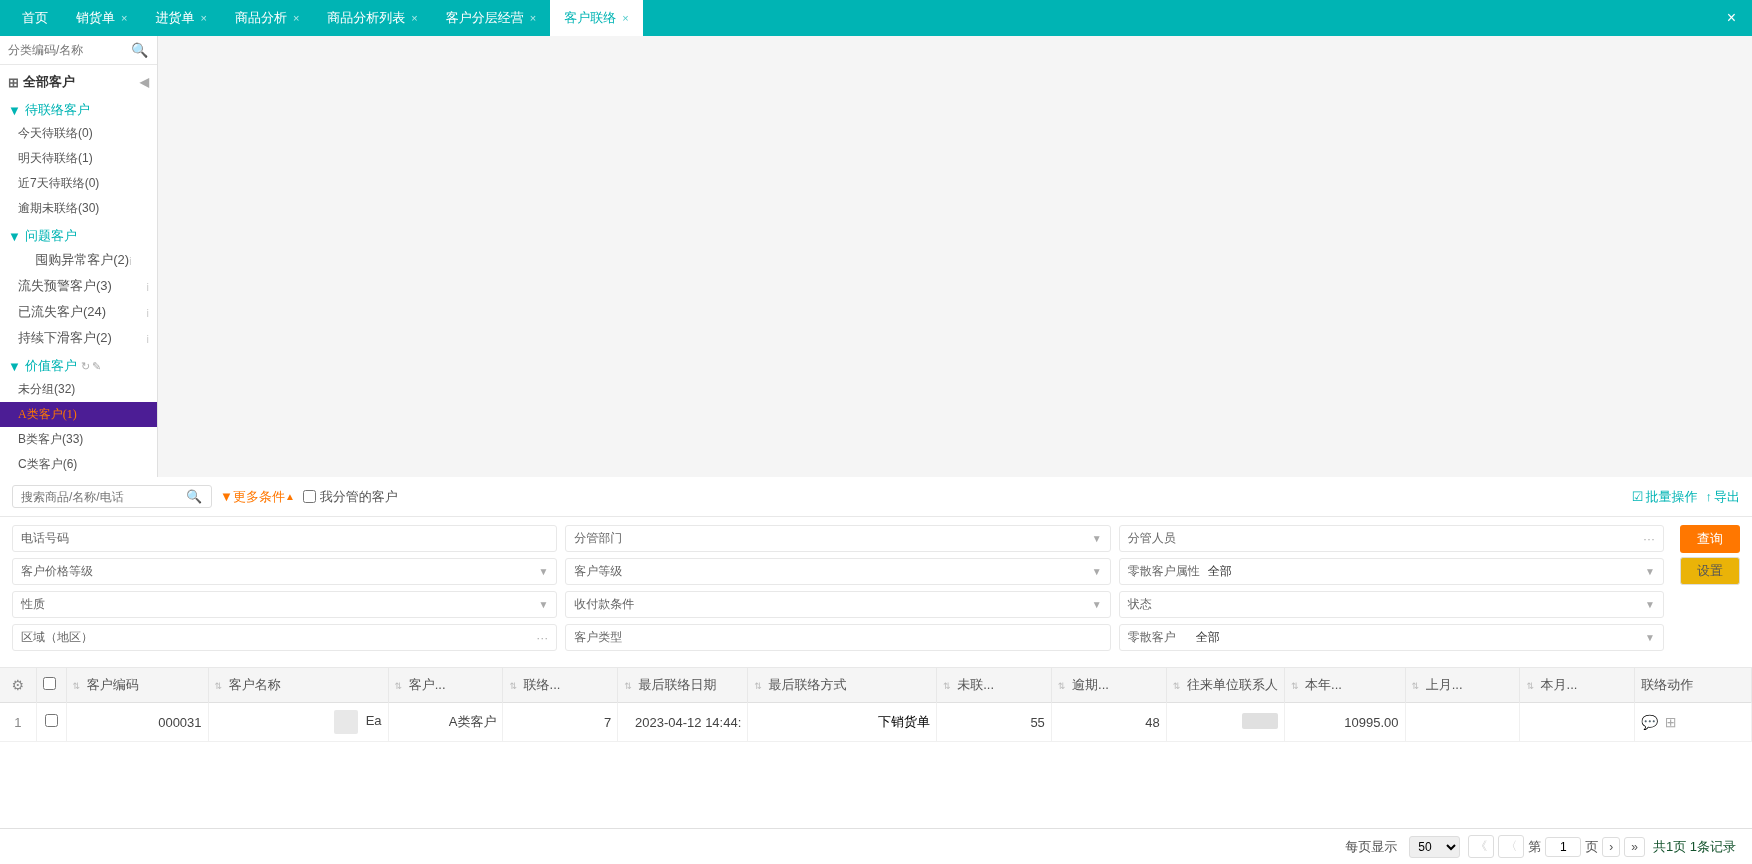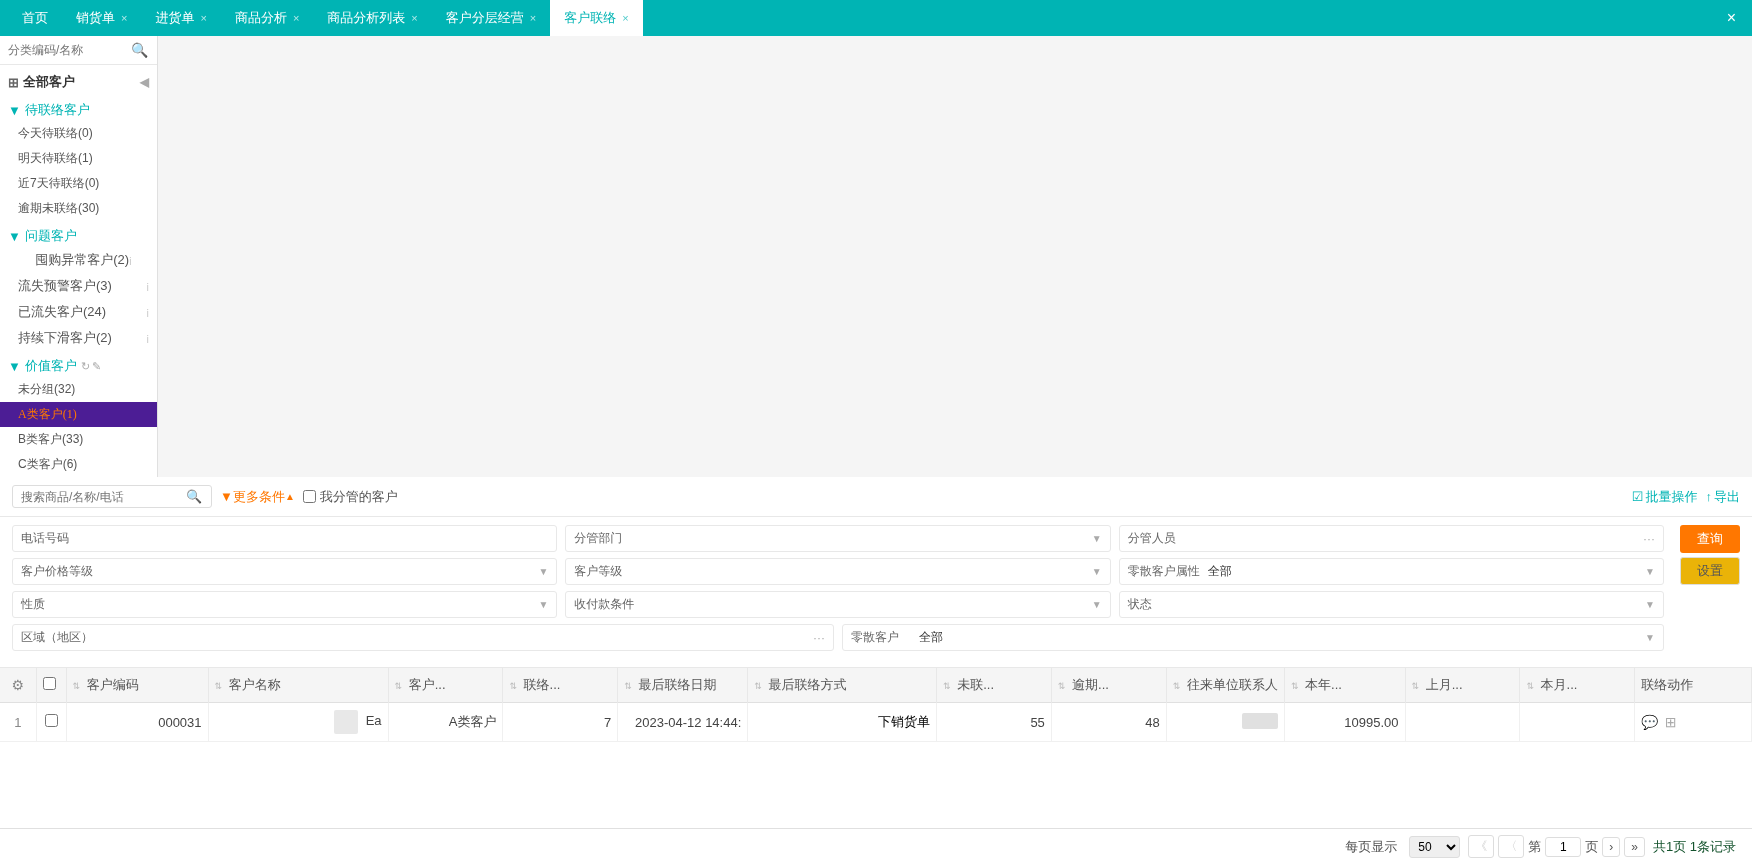--- a/index.html
+++ b/index.html
@@ -527,20 +527,24 @@
               <span class="filter-value"></span>
               <span class="filter-arrow">▼</span>
             </div>
           </div>
 
           <div class="adv-filter-row">
             <div class="filter-field">
               <span class="filter-label">区域（地区）</span>
               <span class="filter-value"></span>
               <span class="filter-dots">···</span>
+            </div>
+            <div class="filter-field">
+              <span class="filter-label">客户类型</span>
+              <span class="filter-value"></span>
             </div>
             <div class="filter-field">
               <span class="filter-label">零散客户</span>
               <span class="filter-value">全部</span>
               <span class="filter-arrow">▼</span>
             </div>
           </div>
         </div>
 
         <div class="filter-actions">

